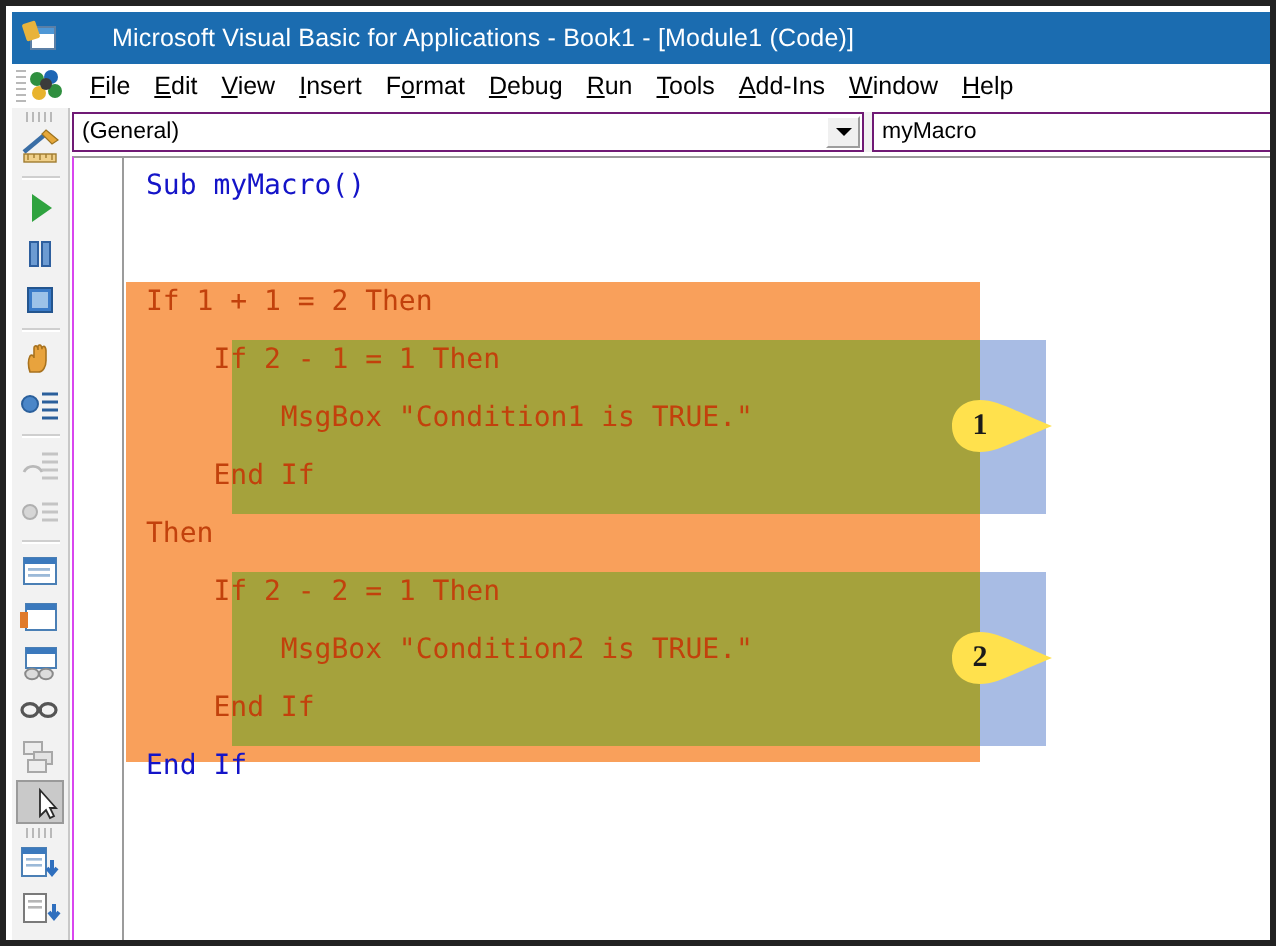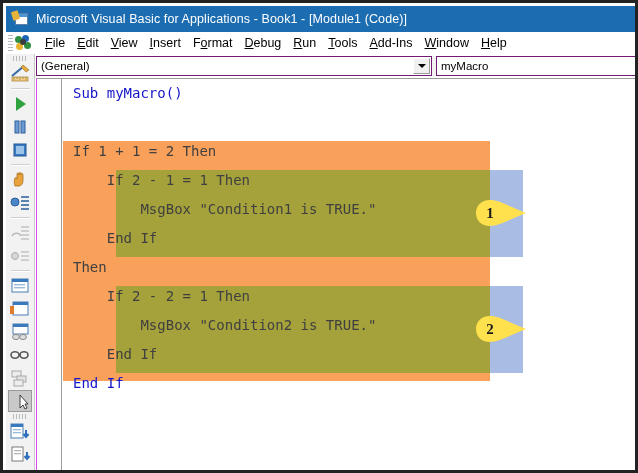--- a/index.html
+++ b/index.html
@@ -27,20 +27,21 @@
   
   .titlebar {
     position: absolute;
     left: 3px; top: 3px;
     width: 632px; height: 26px;
     background: #1b6cb0;
     display: flex;
     align-items: center;
     padding-left: 6px;
     box-sizing: border-box;
+    gap: 20px;
   }
   .title-icon {
     width: 17px; height: 16px;
     position: relative;
     margin-right: 7px;
     flex: 0 0 auto;
   }
   .title-icon .sheet {
     position: absolute;
     left: 3px; top: 2px;
@@ -212,21 +213,21 @@
     right: 0; bottom: 0;
     font-family: "DejaVu Sans Mono", "Liberation Mono", monospace;
     font-size: 14px;
   }
 
   .code-line {
     position: relative;
     height: 29px;
     line-height: 29px;
     white-space: pre;
-    color: #404040;
+    color: #c2410c;
     padding-left: 10px;
     box-sizing: border-box;
   }
   .code-line.kw { color: #1414c8; }
 
   
   .band {
     position: absolute;
     pointer-events: none;
   }

